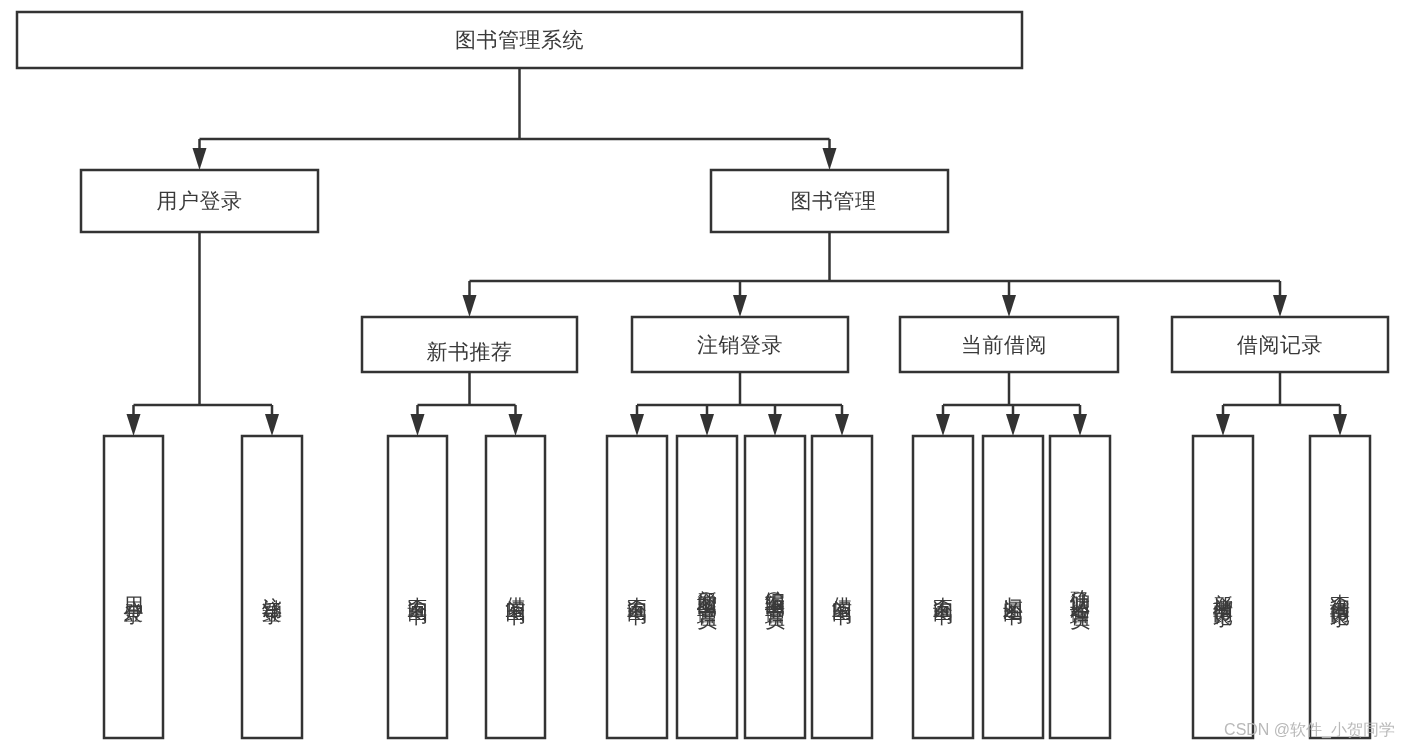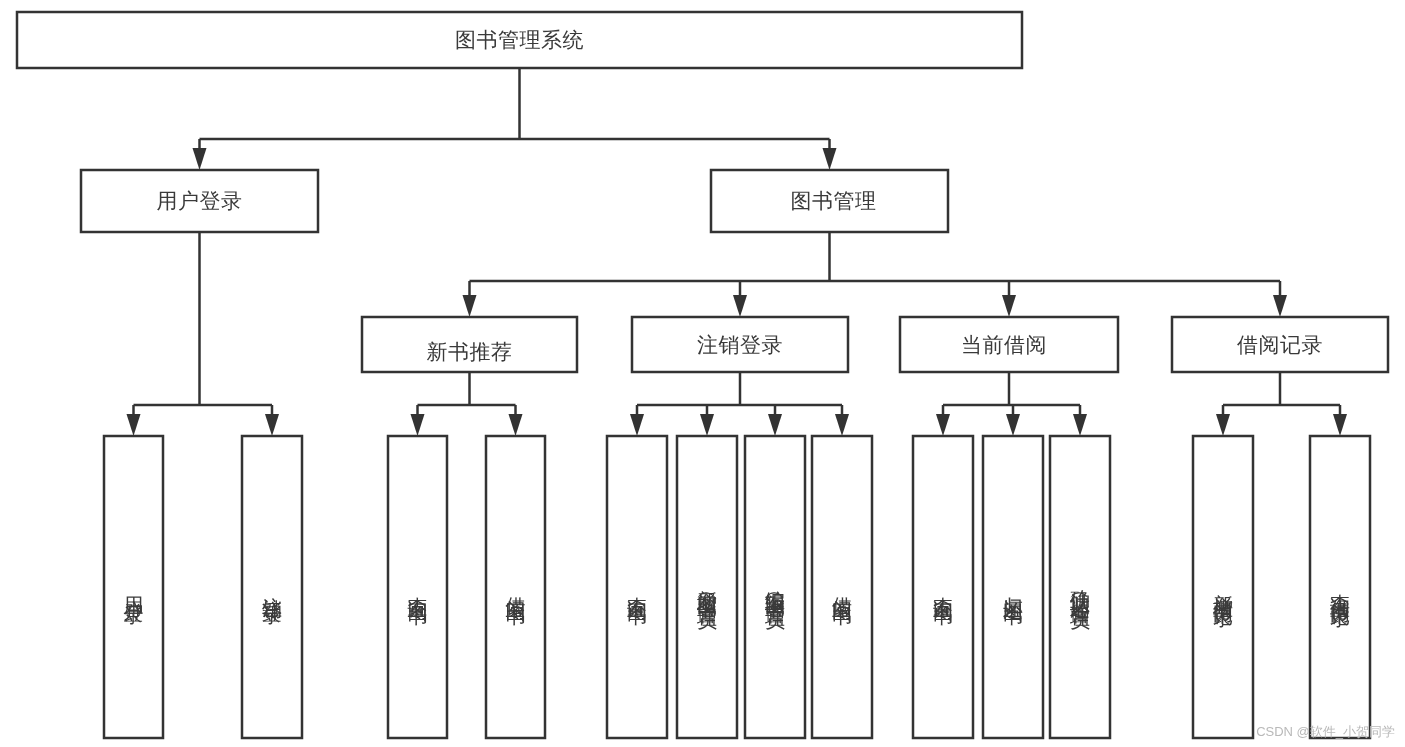--- a/index.html
+++ b/index.html
@@ -60,21 +60,21 @@
     text-orientation: upright;
     font-size: 20px;
     letter-spacing: 3px;
     line-height: 1.05;
     white-space: nowrap;
   }
   .watermark {
     position: absolute;
     right: 10px;
     bottom: 6px;
-    font-size: 13px;
+    font-size: 16px;
     color: #b9b9b9;
     font-family: "Liberation Sans", "DejaVu Sans", sans-serif;
     white-space: nowrap;
     user-select: none;
   }
 </style>
 </head>
 <body>
 
 <div id="diagram-root">

